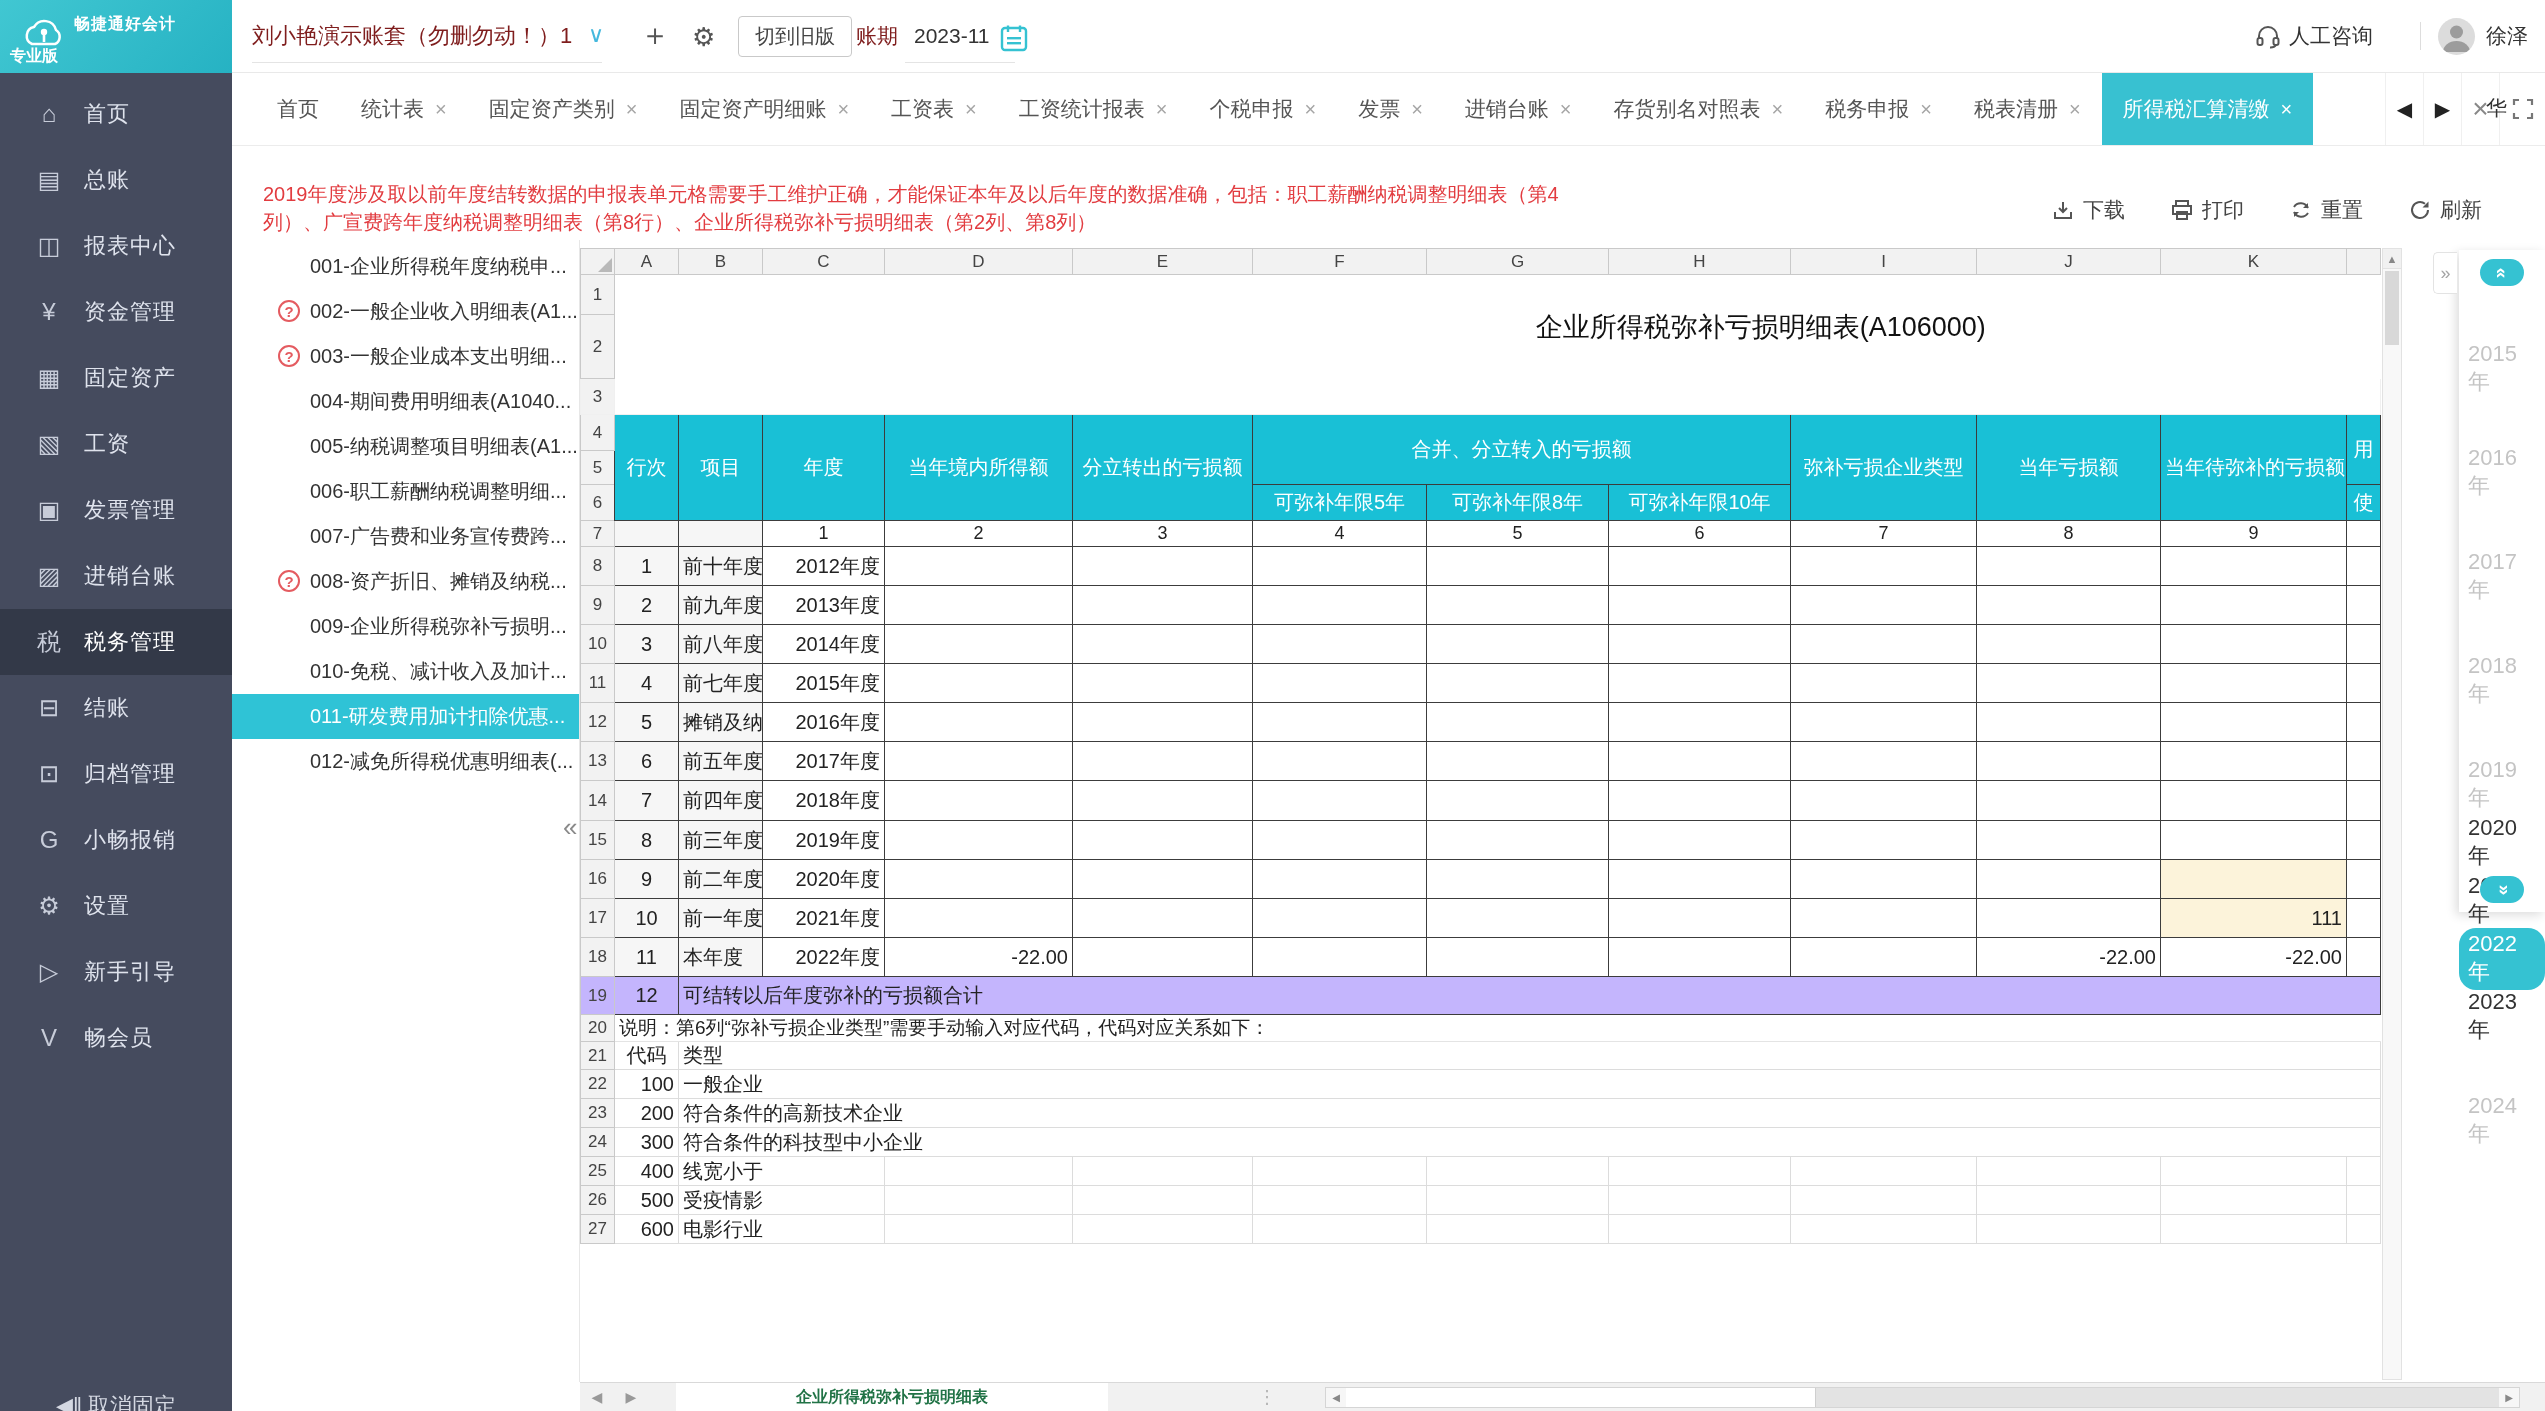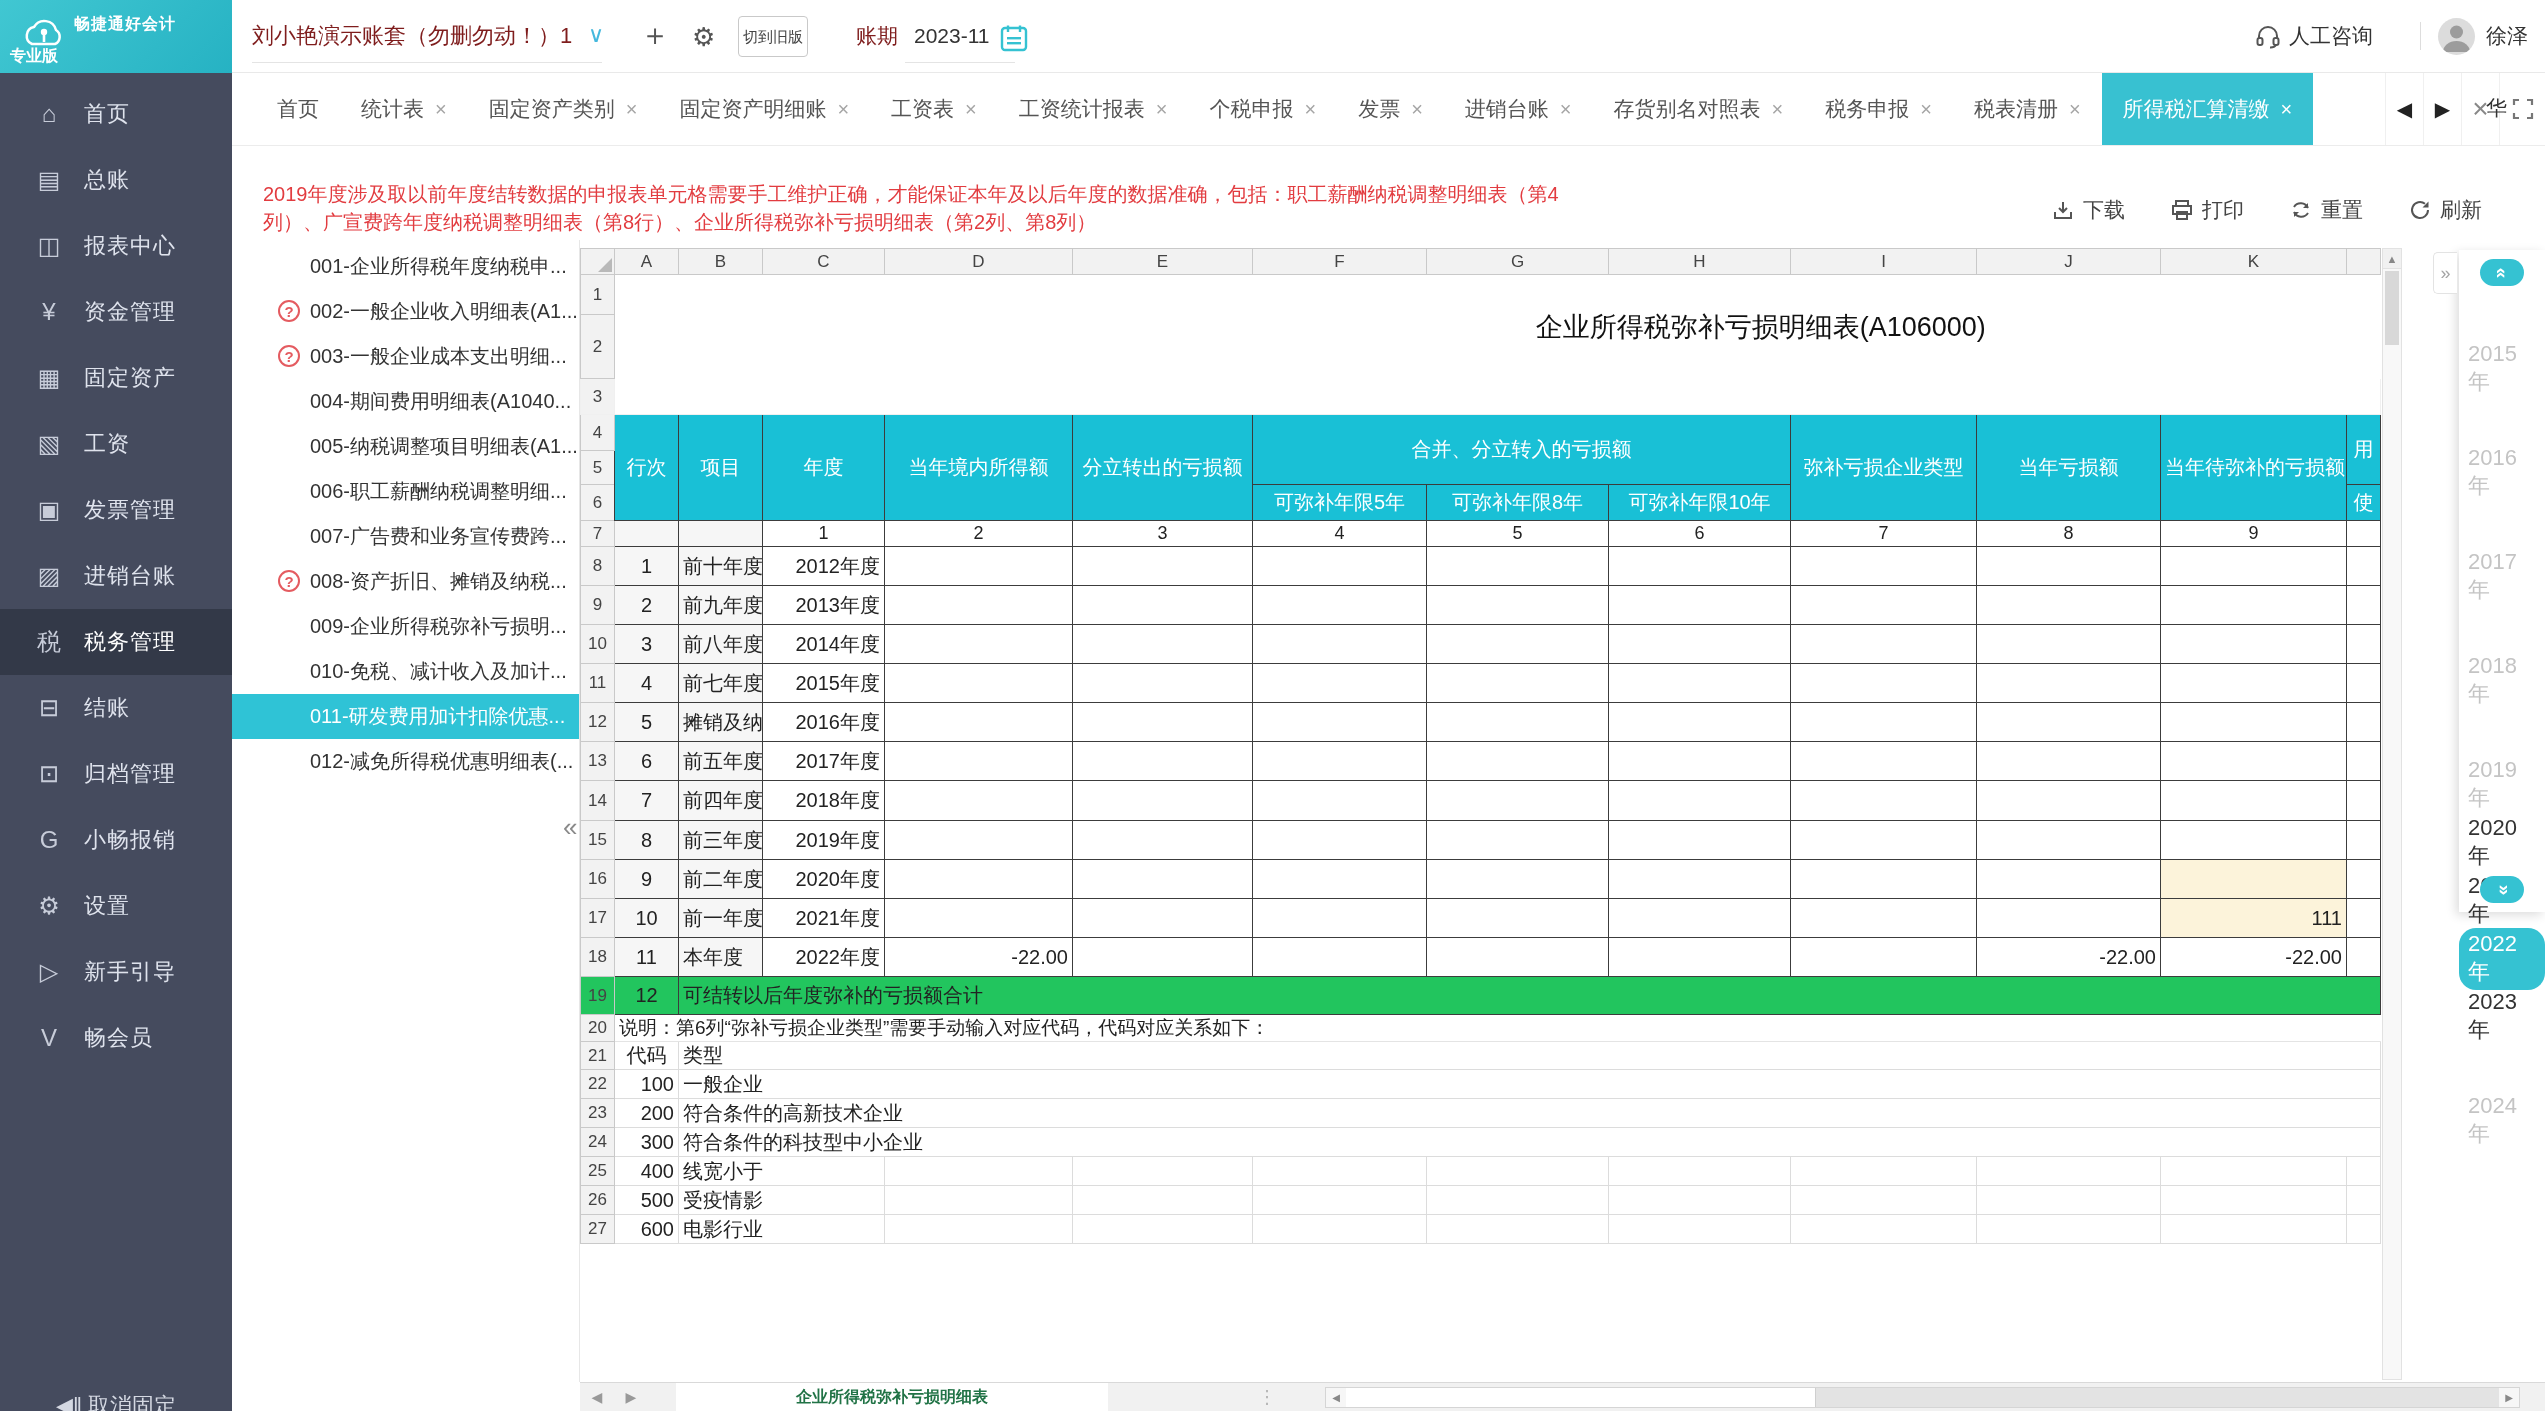--- a/index.html
+++ b/index.html
@@ -12,22 +12,22 @@
   .logo { position:absolute; left:0; top:0; width:232px; height:73px;
           background:linear-gradient(135deg,#41c7d2,#26b2c3); color:#fff; }
   .logo svg { position:absolute; left:22px; top:14px; }
   .logo-title { position:absolute; left:74px; top:14px; font-size:16px; font-weight:bold; letter-spacing:1px; }
   .logo-sub { position:absolute; left:10px; top:46px; font-size:16px; font-weight:bold; }
   .acct { position:absolute; left:252px; top:0; height:72px; line-height:72px; font-size:22px; color:#7f1d1d; cursor:pointer; }
   .acct-underline { position:absolute; left:252px; top:62px; width:350px; height:1px; background:#e4e4e4; }
   .chev { position:absolute; left:588px; top:0; height:72px; line-height:70px; font-size:22px; color:#45b8dd; }
   .plusbtn { position:absolute; left:640px; top:0; height:72px; line-height:70px; font-size:30px; color:#555; cursor:pointer; }
   .gearbtn { position:absolute; left:692px; top:22px; font-size:26px; color:#555; cursor:pointer; }
-  .oldver { position:absolute; left:738px; top:16px; height:41px; padding:0 4px; background:#fff;
-            border:1px solid #c9c9c9; border-radius:4px; font-size:15px; color:#444; line-height:39px; cursor:pointer; }
+  .oldver { position:absolute; left:738px; top:16px; height:41px; padding:0 16px; background:#fff;
+            border:1px solid #c9c9c9; border-radius:4px; font-size:20px; color:#444; line-height:39px; cursor:pointer; }
   .period-label { position:absolute; left:856px; top:0; height:72px; line-height:72px; font-size:21px; color:#7f1d1d; }
   .period-value { position:absolute; left:914px; top:0; height:72px; line-height:72px; font-size:21px; color:#333; }
   .period-underline { position:absolute; left:905px; top:62px; width:110px; height:1px; background:#e4e4e4; }
   .calbtn { position:absolute; left:1000px; top:24px; }
   .support { position:absolute; left:2255px; top:0; height:72px; display:flex; align-items:center; gap:8px;
              font-size:21px; color:#333; cursor:pointer; }
   .tdivider { position:absolute; left:2420px; top:22px; width:1px; height:28px; background:#ddd; }
   .avatar { position:absolute; left:2438px; top:18px; width:37px; height:37px; border-radius:50%; background:#dcdcdc; overflow:hidden; }
   .uname { position:absolute; left:2486px; top:0; height:72px; line-height:72px; font-size:21px; color:#333; }
 
@@ -78,21 +78,21 @@
   .rn { background:#f2f2f2; border:1px solid #c9c9c9; color:#444; font-size:17px; text-align:center; }
   .cl { background:#f2f2f2; border:1px solid #c9c9c9; color:#444; font-size:17px; text-align:center; height:26px; }
   .corner { position:relative; }
   .corner i { position:absolute; right:2px; bottom:2px; width:0; height:0;
               border-left:14px solid transparent; border-bottom:14px solid #b9b9b9; }
   .f  { border:1px solid #3c3c3c; }
   .hd { border:1px solid #3c3c3c; background:#19c0d6; color:#fff; font-weight:bold; text-align:center; font-size:20px; }
   .lt { border:1px solid #dcdcdc; }
   .ab { background:#f6f6f6; }
   .warncell { background:#fcf3da; }
-  .sumrow td { background:#22c55e; }
+  .sumrow td { background:#c4b5fd; }
   .titlecell { text-align:center; font-size:27px; font-weight:bold; color:#111; padding-left:530px !important; }
   .c { text-align:center; } .r { text-align:right; } .b { font-weight:bold; }
   .blankr td { border:1px solid #f0f0f0; border-top:none; }
   .notecell { border-bottom:1px solid #e4e4e4; font-size:19px; color:#222; }
 
   .vscroll { position:absolute; left:1802px; top:8px; width:20px; height:1132px; background:#f8f8f8; border:1px solid #e2e2e2; }
   .v-up { height:20px; text-align:center; font-size:11px; color:#888; line-height:20px; background:#f1f1f1; border-bottom:1px solid #e2e2e2; }
   .v-thumb { margin:2px; height:74px; background:#d8d8d8; }
 
   

